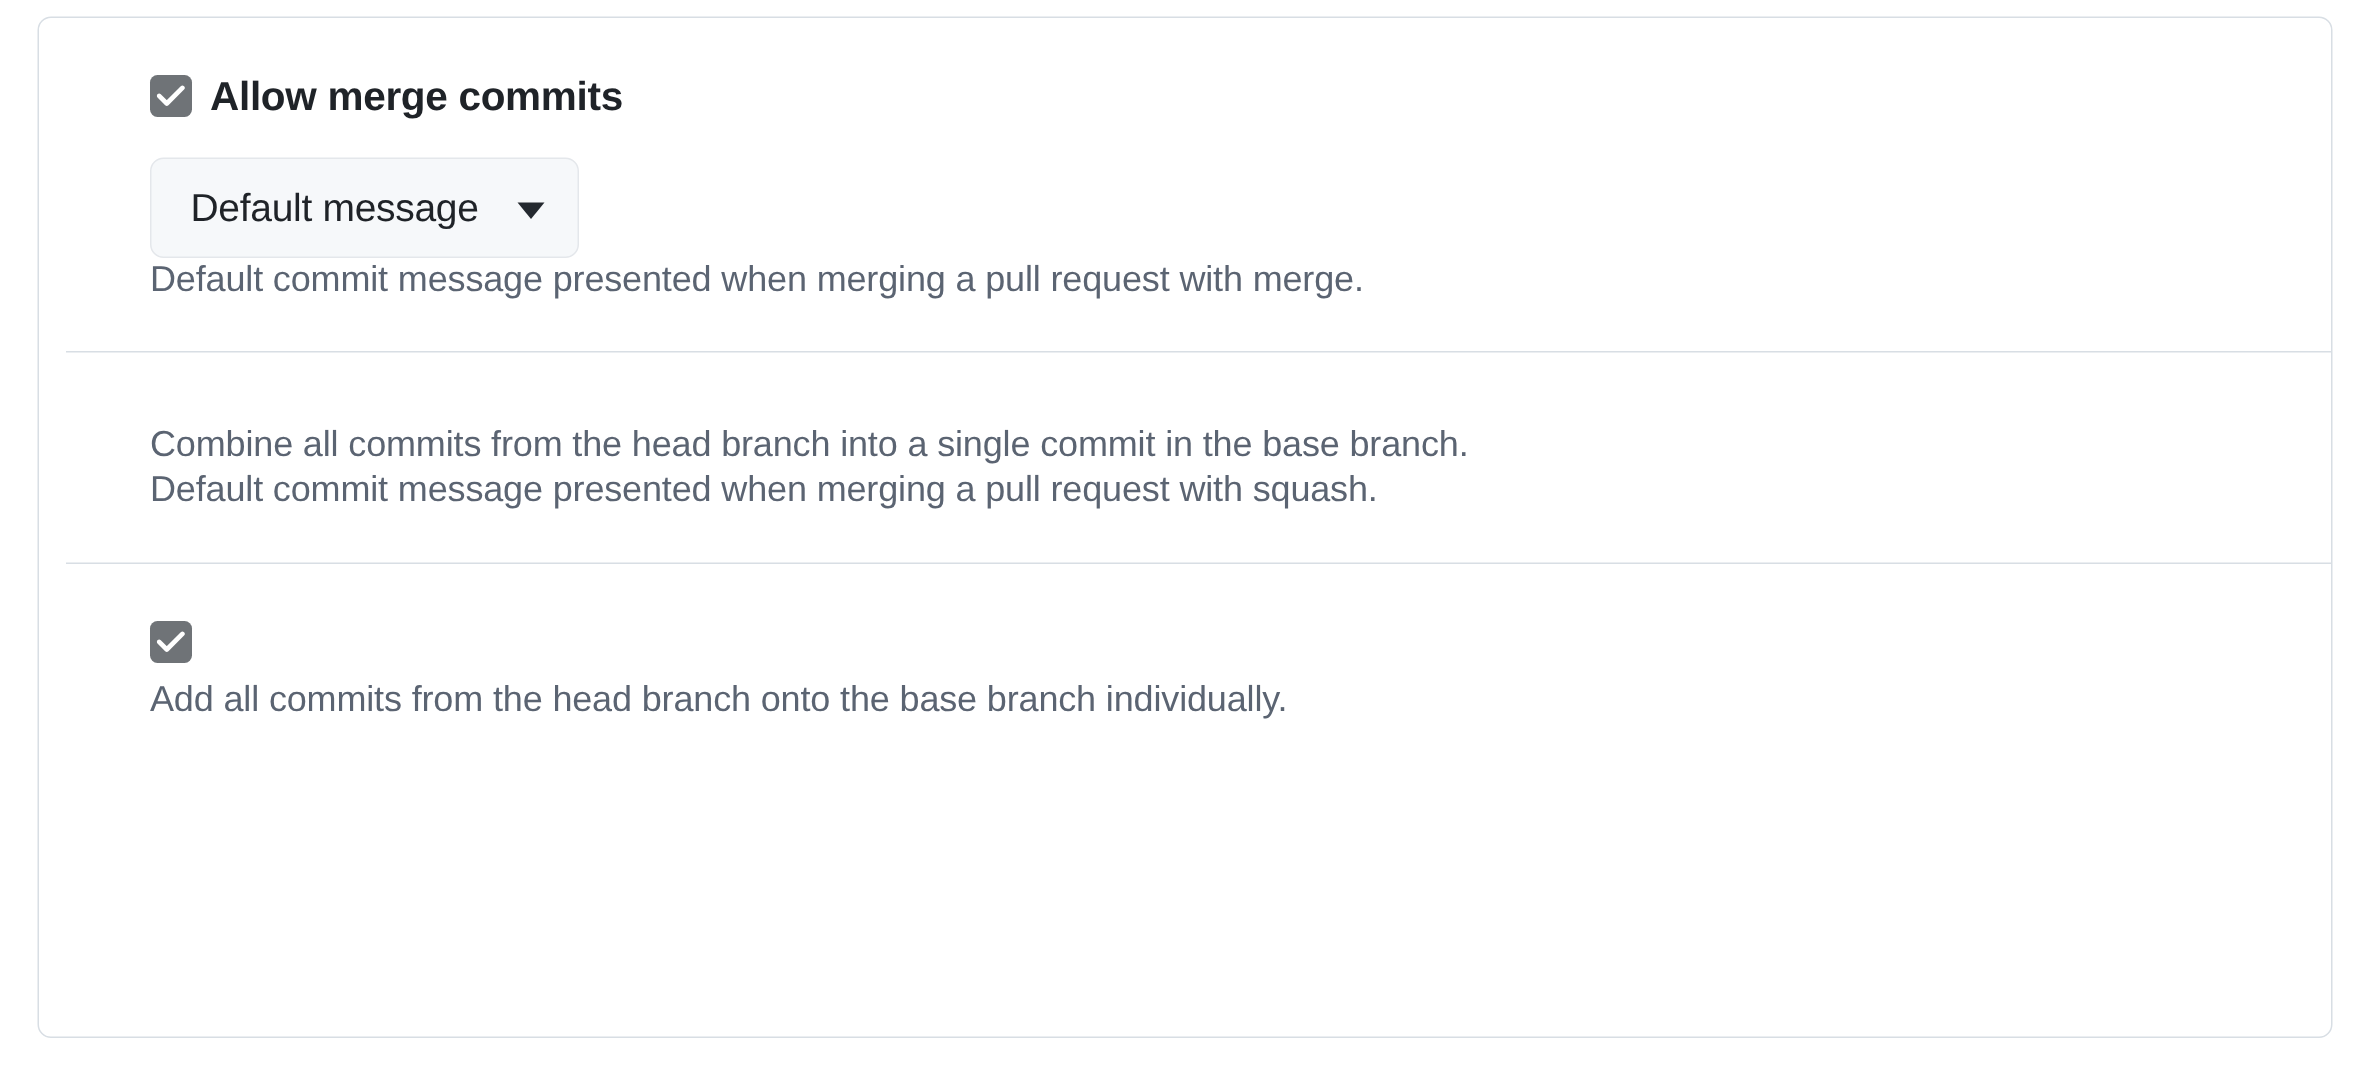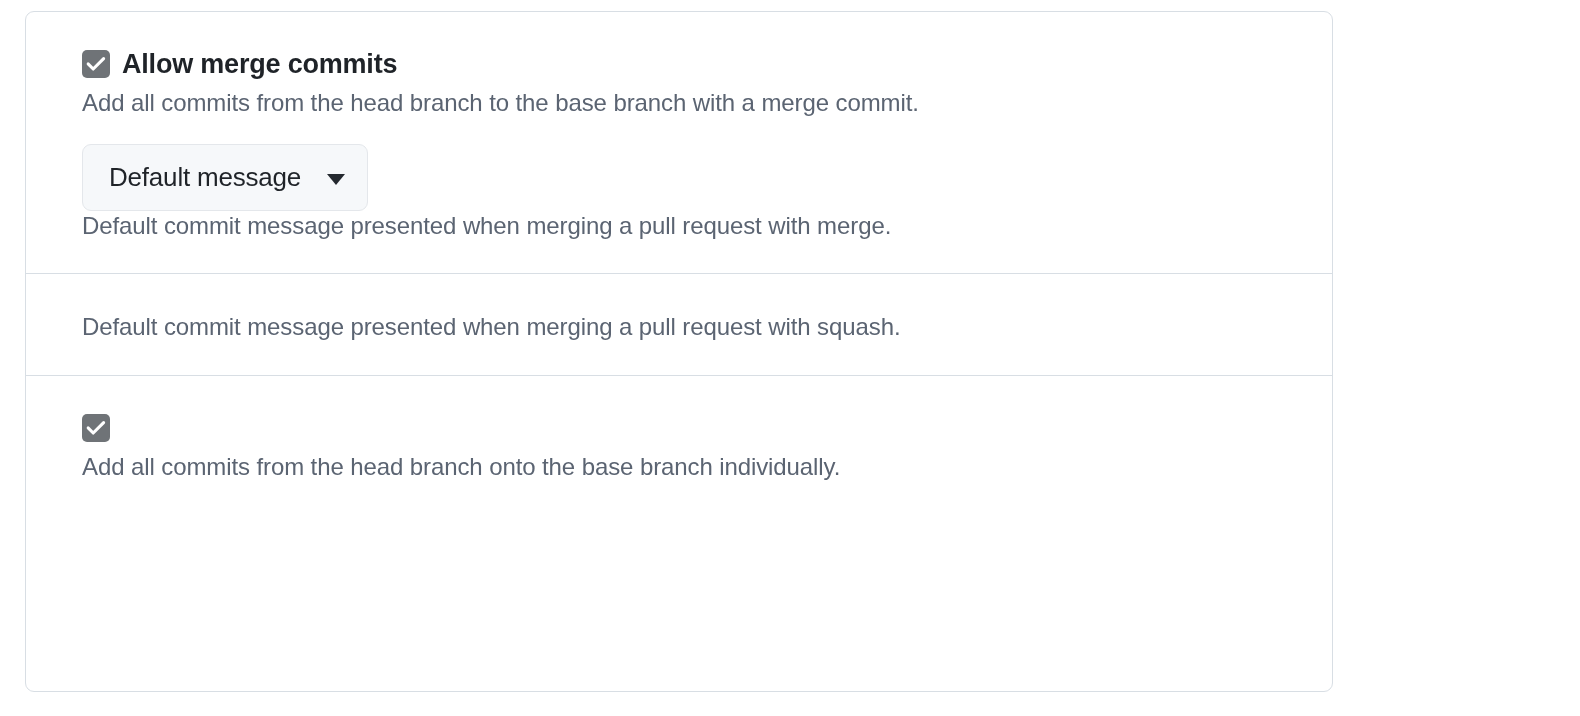--- a/index.html
+++ b/index.html
@@ -13,26 +13,27 @@
     height: 716px;
     font-family: "Liberation Sans", sans-serif;
     -webkit-font-smoothing: antialiased;
     overflow: hidden;
   }
 
   .settings-card {
     position: absolute;
     left: 25px;
     top: 11px;
-    width: 1308px;
+    width: 1530px;
     height: 681px;
     box-sizing: border-box;
     border: 1px solid #d8dee4;
     border-radius: 9px;
     background: #ffffff;
+    padding-left: 18px;
   }
 
   .setting-row {
     box-sizing: border-box;
     padding: 0 0 0 56px;
     position: relative;
   }
   .setting-row + .setting-row {
     border-top: 1px solid #d8dee4;
   }
@@ -138,32 +139,32 @@
     <div class="setting-head">
       <div class="checkbox" role="checkbox" aria-checked="true">
         <span>
           <svg width="19" height="15" viewBox="0 0 19 15" aria-hidden="true">
             <path d="M1.6 7.4 L6.7 12.5 L17.1 2.1" fill="none" stroke="#ffffff" stroke-width="3.1" stroke-linecap="round" stroke-linejoin="round"></path>
           </svg>
         </span>
       </div>
       <span class="setting-title">Allow merge commits</span>
     </div>
-    <div class="setting-desc">Add all commits from the head branch to the base branch with a merge commit.</div>
 
     <div class="dropdown-wrap">
       <button class="dropdown-btn">
         <span>Default message</span>
         <span class="caret"></span>
       </button>
     </div>
     <div class="dropdown-note">Default commit message presented when merging a pull request with merge.</div>
   </div>
 
   <div class="setting-row row-squash">
+    <div class="setting-desc">Combine all commits from the head branch into a single commit in the base branch.</div>
 
     <div class="dropdown-note">Default commit message presented when merging a pull request with squash.</div>
   </div>
 
   <div class="setting-row row-rebase">
     <div class="setting-head">
       <div class="checkbox" role="checkbox" aria-checked="true">
         <span>
           <svg width="19" height="15" viewBox="0 0 19 15" aria-hidden="true">
             <path d="M1.6 7.4 L6.7 12.5 L17.1 2.1" fill="none" stroke="#ffffff" stroke-width="3.1" stroke-linecap="round" stroke-linejoin="round"></path>

